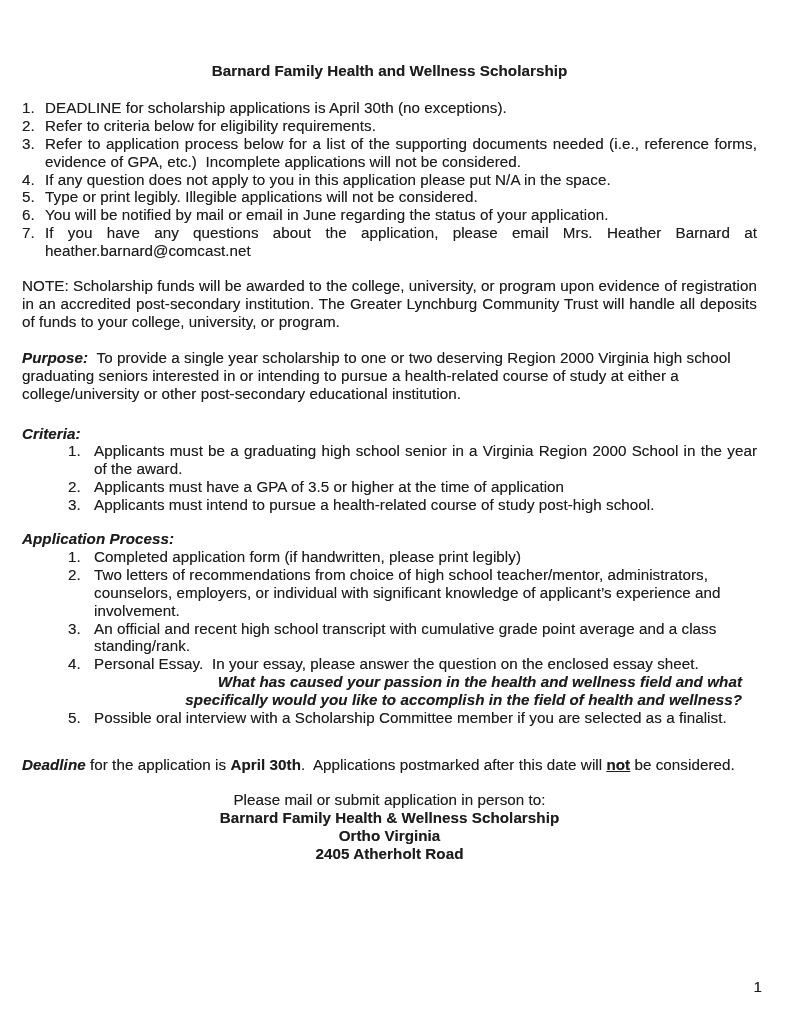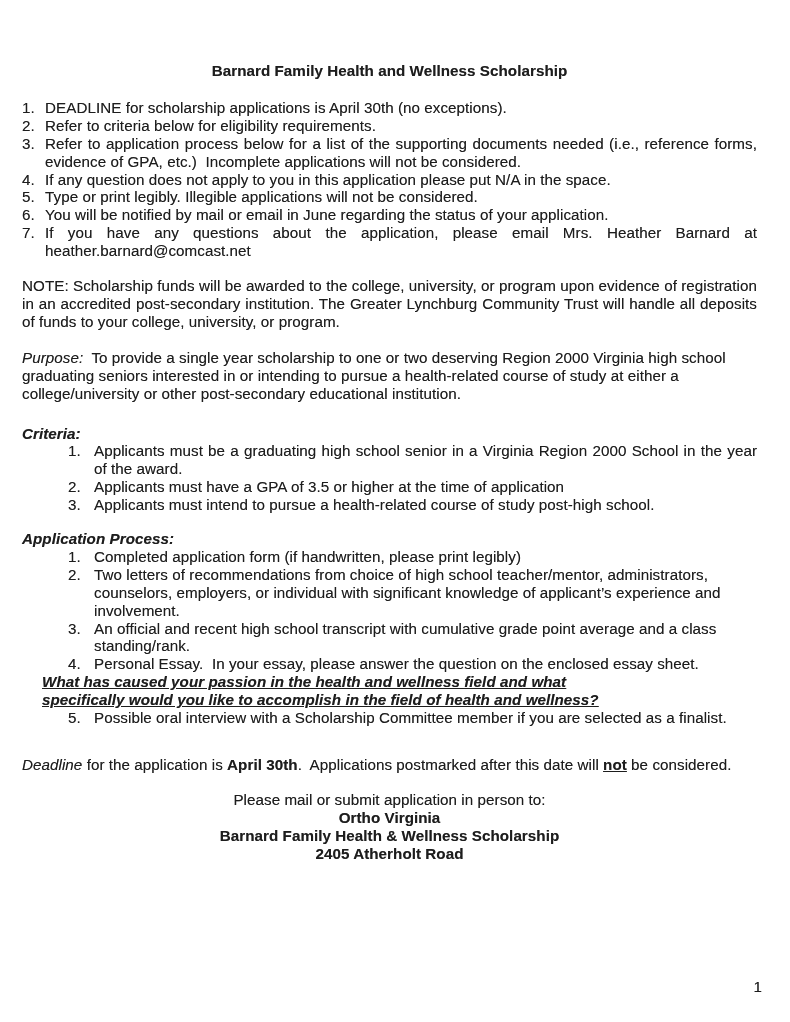--- a/index.html
+++ b/index.html
@@ -19,31 +19,31 @@
   }
   .title { text-align:center; font-weight:bold; margin:0 0 19px 0; }
   .li { display:flex; }
   .li .num { flex:0 0 23px; }
   .li .txt { flex:1; }
   .li.sub { margin-left:46px; }
   .li.sub .num { flex:0 0 26px; }
   .justify .txt, .para.justify { text-align:justify; }
   .para { margin:18px 0 0 0; }
   .para.note { margin-top:17px; }
-  .bi { font-weight:normal; font-style:italic; }
+  .bi { font-weight:bold; font-style:italic; }
   .b { font-weight:bold; }
   .bu { font-weight:bold; text-decoration:underline; }
   .heading { font-weight:bold; font-style:italic; }
   .heading.criteria { margin-top:22px; }
   .heading.process { margin-top:16px; }
   .process-intro { margin-left:46px; }
   .essay-q {
     font-weight:bold; font-style:italic;
-    text-align:left;
-    margin-left:20px; width:700px;text-decoration:underline;
+    text-align:right;
+    margin-left:20px; width:700px;
   }
   .deadline { margin-top:29px; }
   .mail-intro { margin-top:17px;text-align:center; }
   .address { text-align:center; font-weight:bold; }
   .page-number { position:absolute; right:28px; top:978px; letter-spacing:0; }
 </style>
 </head>
 <body>
 
 <div class="doc">
@@ -127,20 +127,20 @@
     <div class="li sub">
       <span class="num">5.</span>
       <span class="txt">Possible oral interview with a Scholarship Committee member if you are selected as a finalist.</span>
     </div>
   </div>
 
   <div class="deadline"><span class="bi">Deadline</span><span> for the application is </span><span class="b">April 30th</span><span>.&nbsp; Applications postmarked after this date will </span><span class="bu">not</span><span> be considered.</span></div>
 
   <div class="mail-intro">Please mail or submit application in person to:</div>
   <div class="address">
+    <div>Barnard Family Health &amp; Wellness Scholarship</div>
     <div>Ortho Virginia</div>
-    <div>Barnard Family Health &amp; Wellness Scholarship</div>
     <div>2405 Atherholt Road</div>
   </div>
 
   <div class="page-number">1</div>
 
 </div>
 
 </body></html>

